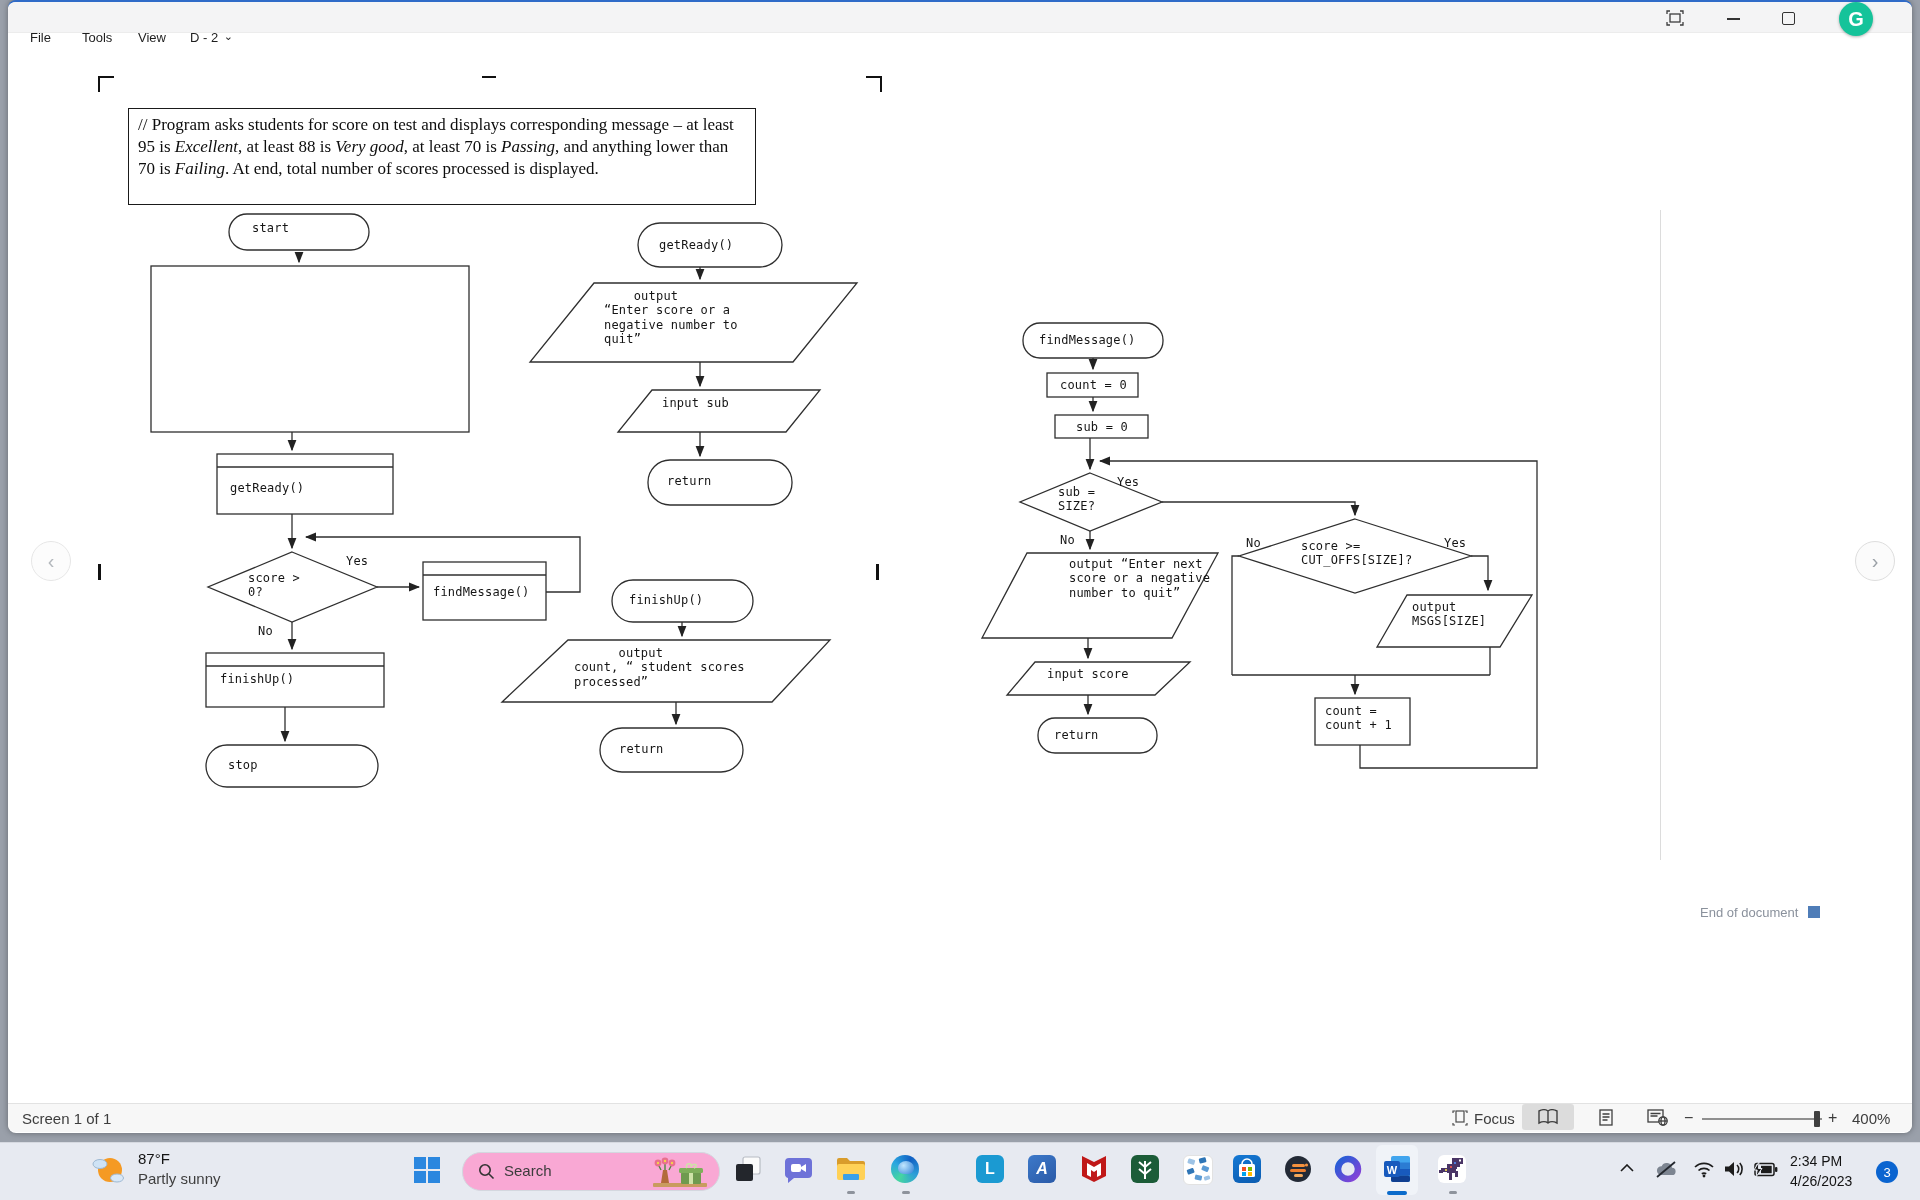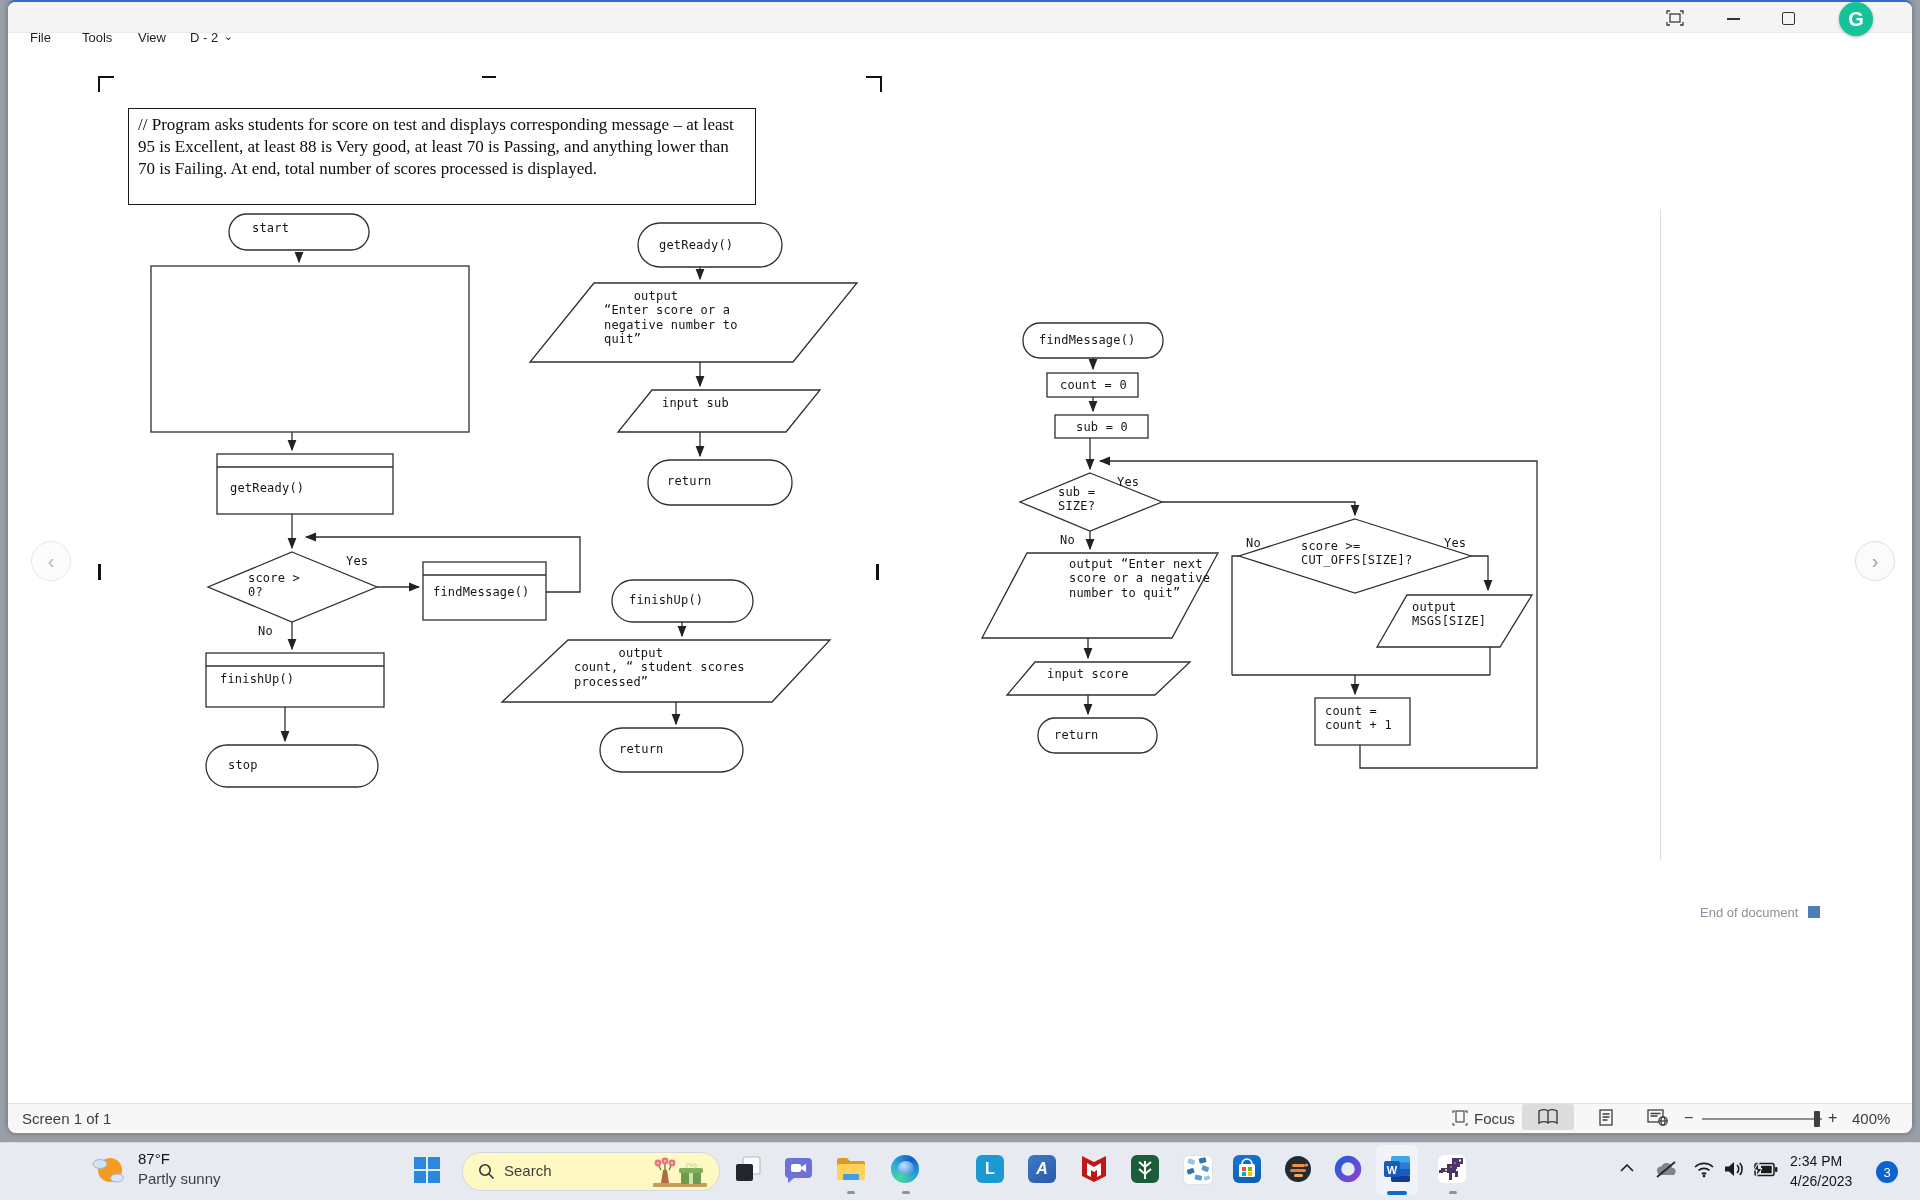--- a/index.html
+++ b/index.html
@@ -19,27 +19,27 @@
   .seltile{background:#dcdcdc;}
   
   #taskbar{left:0;top:1142px;width:1920px;height:58px;background:#e7eaf1;border-top:1px solid #d6d9e0;}
   .appicon{position:absolute;top:1155px;width:28px;height:28px;border-radius:6px;}
   .rundash{position:absolute;top:1191px;width:8px;height:3px;border-radius:2px;background:#8e939c;}
   
   .m{position:absolute;font:12px/14.4px "DejaVu Sans Mono","Liberation Mono",monospace;
      color:#151515;white-space:pre;letter-spacing:.2px;}
   #comment{left:128px;top:108px;width:608px;height:85px;border:1px solid #1a1a1a;
      padding:5px 9px;font:17px/22px "Liberation Serif","DejaVu Serif",serif;color:#0d0d0d;}
-  #comment .it{margin-top:14px;}
+  #comment .it{font-style:italic;margin-top:14px;}
   .cropmark{position:absolute;}
   .navbtn{position:absolute;width:38px;height:38px;border-radius:50%;background:#fbfbfb;
      border:1px solid #dedede;display:flex;align-items:center;justify-content:center;
      color:#9aa0a6;font-size:20px;}
   .tray{position:absolute;}
-  .pill{position:absolute;left:462px;top:1152px;width:256px;height:37px;background:#fef9c3;
+  .pill{position:absolute;left:462px;top:1152px;width:256px;height:37px;background:#f9a8d4;
      border:1px solid #d4d7df;border-radius:19px;}
   .glyphbtn{position:absolute;color:#3a3a3a;}
   svg{display:block;}
 </style>
 </head>
 <body>
 
 <div id="screen">
 
   <div class="abs" id="win"></div>

